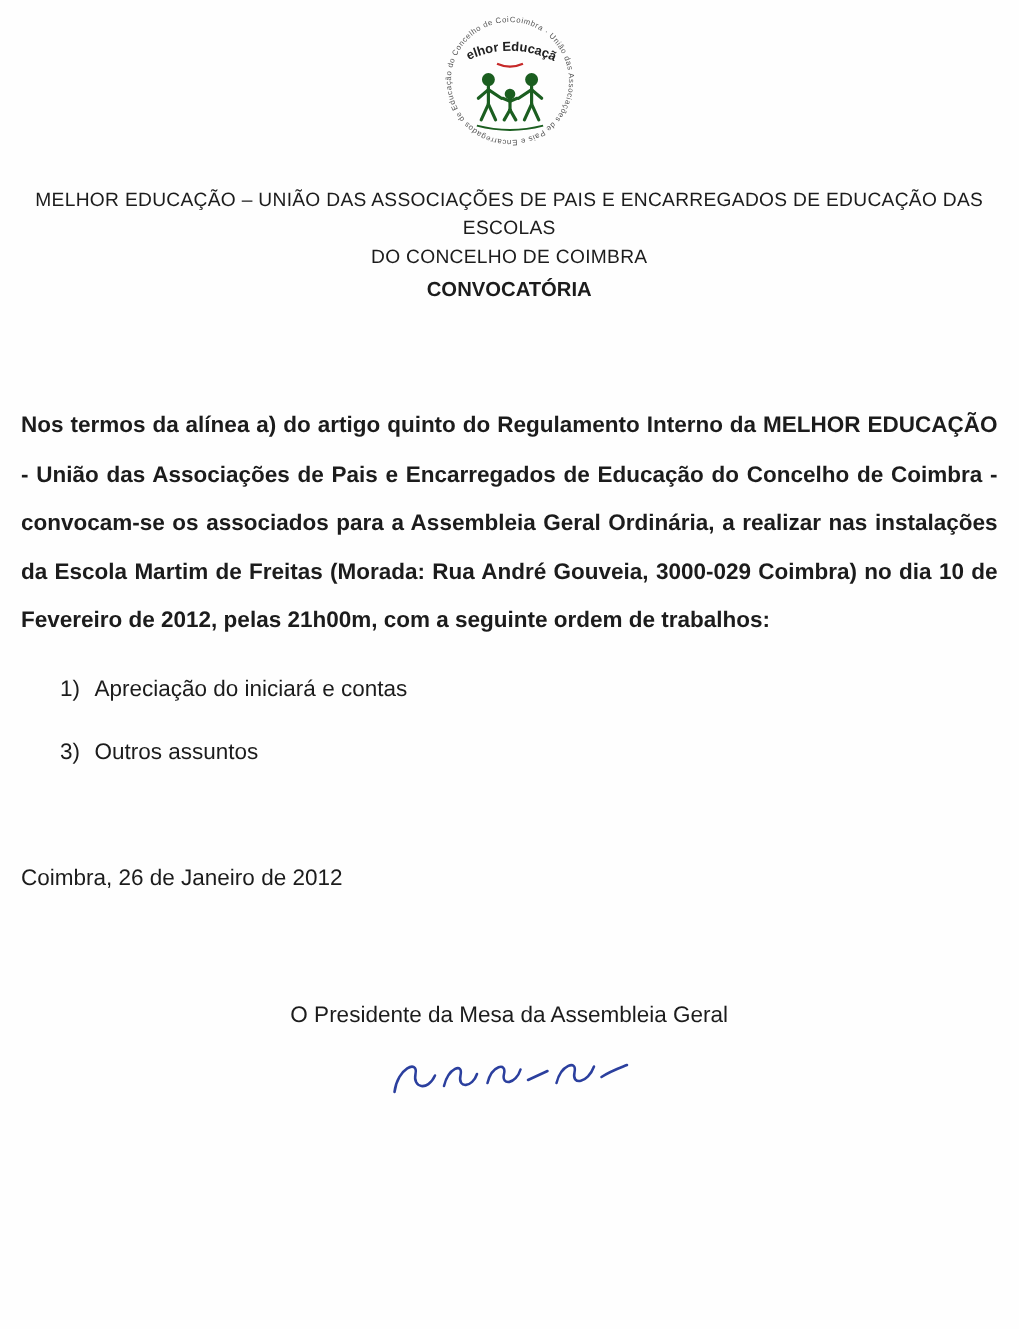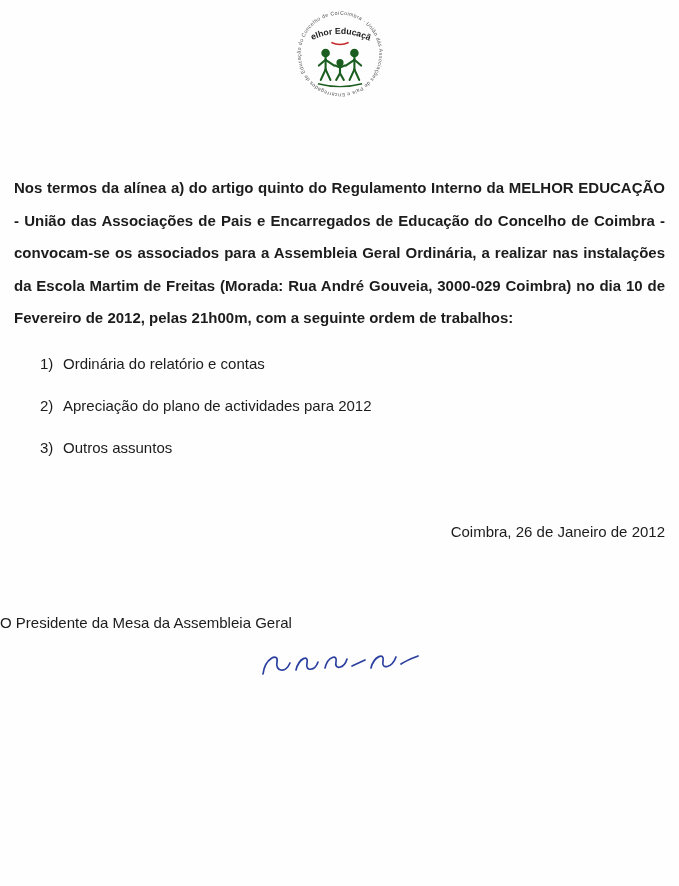--- a/index.html
+++ b/index.html
@@ -55,25 +55,25 @@
   }
   .agenda-num {
     display: inline-block;
     width: 23px;
   }
   .para-2 { margin-top: 7px; }
   .dateline {
     margin: 56px 14px 1px 14px;
     font-size: 15px;
     line-height: 24px;
-    text-align: right;
+    text-align: left;
   }
   .signer-role {
     margin-top: 68px;
-    text-align: left;
+    text-align: center;
     font-size: 15px;
     line-height: 22px;
   }
   .signature-wrap {
     margin-top: 10px;
     text-align: center;
     height: 48px;
   }
   svg text { font-family: "Liberation Sans", sans-serif; }
 </style>
@@ -116,29 +116,31 @@
         <line x1="50" y1="62" x2="50" y2="70"></line>
         <line x1="50" y1="70" x2="46" y2="77"></line>
         <line x1="50" y1="70" x2="54" y2="77"></line>
         <line x1="50" y1="64" x2="45" y2="62"></line>
         <line x1="50" y1="64" x2="55" y2="62"></line>
       </g>
       <path d="M27,81 Q50,87 73,81" stroke="#1b5e20" stroke-width="1.4" fill="none"></path>
     </svg>
   </div>
 
+  <div class="header-block">
+    <div class="org-line">MELHOR EDUCAÇÃO – UNIÃO DAS ASSOCIAÇÕES DE PAIS E ENCARREGADOS DE EDUCAÇÃO DAS ESCOLAS</div>
+    <div class="org-line">DO CONCELHO DE COIMBRA</div>
+    <div class="doc-title">CONVOCATÓRIA</div>
+  </div>
 
   <p class="para para-1">Nos termos da alínea a) do artigo quinto do Regulamento Interno da MELHOR EDUCAÇÃO - União das Associações de Pais e Encarregados de Educação do Concelho de Coimbra - convocam-se os associados para a Assembleia Geral Ordinária, a realizar nas instalações da Escola Martim de Freitas (Morada: Rua André Gouveia, 3000-029 Coimbra) no dia 10 de Fevereiro de 2012, pelas 21h00m, com a seguinte ordem de trabalhos:</p>
 
   <div class="agenda">
     <div class="agenda-item">
-      <span class="agenda-num">1)</span><span>Ordinária do relatório e contas</span>
-    </div>
-    <div class="agenda-item">
-      <span class="agenda-num">2)</span><span>Apreciação do plano de actividades para 2012</span>
+      <span class="agenda-num">1)</span><span>Apreciação do iniciará e contas</span>
     </div>
     <div class="agenda-item">
       <span class="agenda-num">3)</span><span>Outros assuntos</span>
     </div>
   </div>
 
 
   <div class="dateline">Coimbra, 26 de Janeiro de 2012</div>
 
   <div class="signer-role">O Presidente da Mesa da Assembleia Geral</div>

